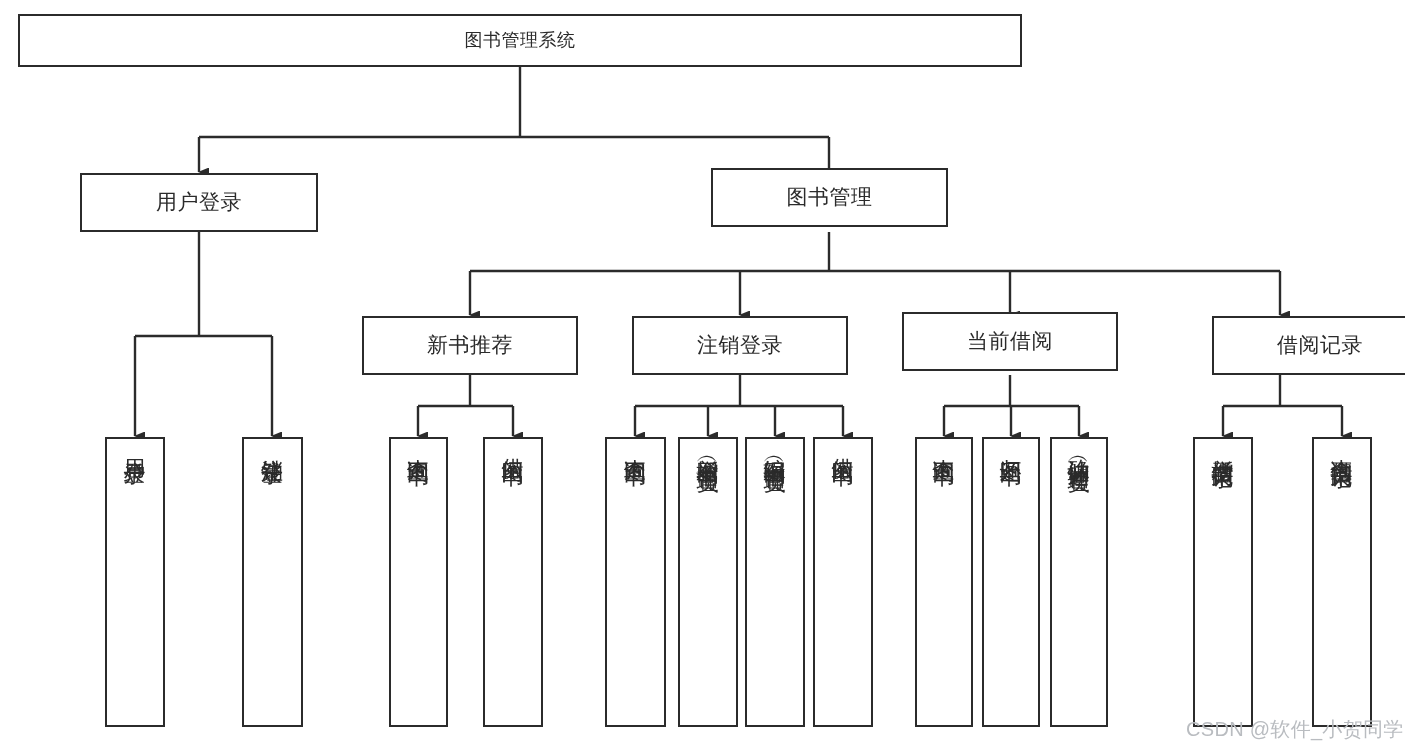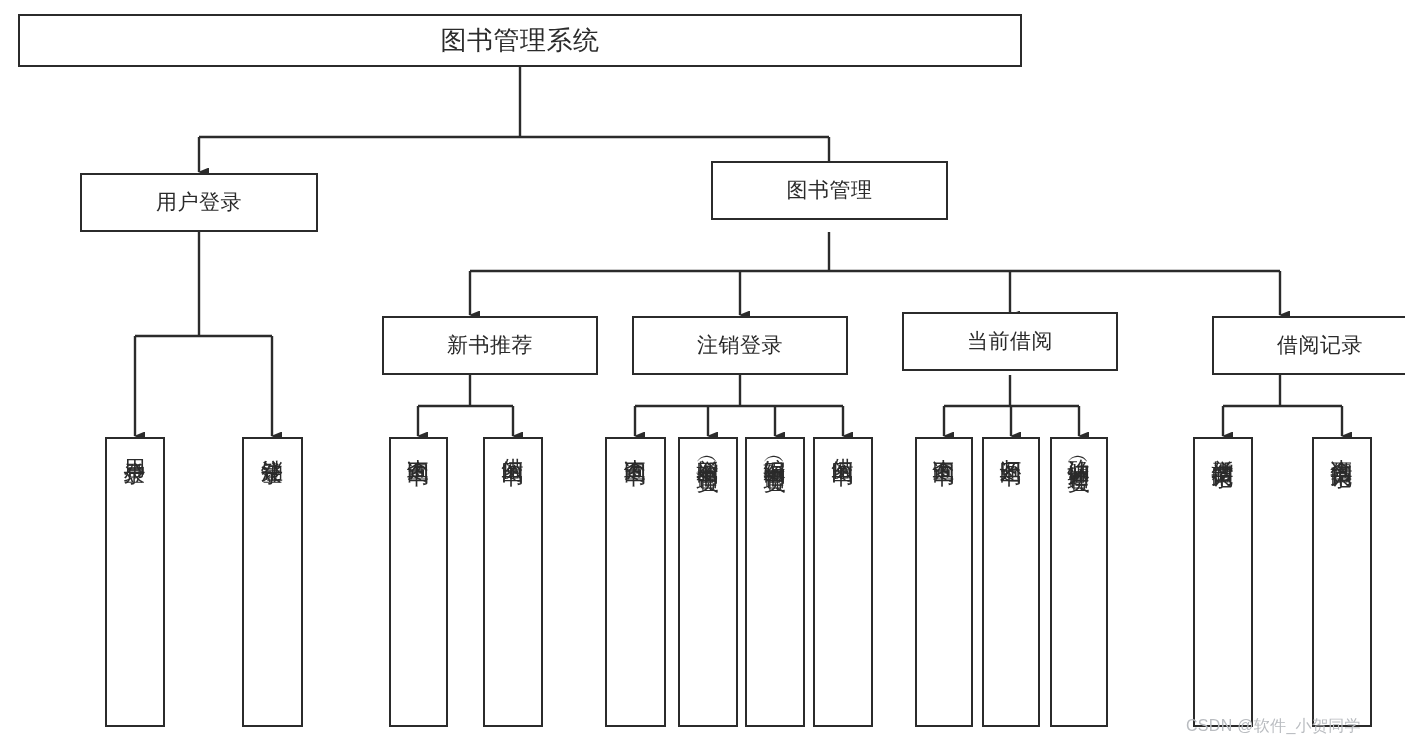--- a/index.html
+++ b/index.html
@@ -41,42 +41,42 @@
     text-align: center;
     line-height: 1.18;
     letter-spacing: 0.5px;
   }
   
   .node.horiz .label {
     font-size: 21px;
     white-space: nowrap;
   }
   .node.root .label {
-    font-size: 26px;
+    font-size: 18px;
   }
   
   .node.vert {
     align-items: flex-start;
     justify-content: center;
     padding-top: 0;
   }
   .node.vert .label {
     writing-mode: vertical-rl;
     text-orientation: upright;
     font-size: 22px;
     line-height: 1.05;
     letter-spacing: 2px;
     margin: 0 auto;
     padding-top: 2px;
   }
   .watermark {
     position: absolute;
     left: 1186px;
     top: 716px;
-    font-size: 16px;
+    font-size: 20px;
     color: #b9bcc0;
     white-space: nowrap;
     letter-spacing: 0.3px;
   }
 </style>
 </head>
 <body>
 
 <div id="diagram-root">
 
@@ -123,24 +123,24 @@
       </g>
   </svg>
 
   <div id="node-layer">
       <div class="node horiz root" style="left: 18px; top: 14px; width: 1004px; height: 53px;">
         <span class="label">图书管理系统</span>
       </div>
       <div class="node horiz" style="left: 80px; top: 173px; width: 238px; height: 59px;">
         <span class="label">用户登录</span>
       </div>
-      <div class="node horiz" style="left: 711px; top: 161px; width: 237px; height: 59px;">
+      <div class="node horiz" style="left: 711px; top: 168px; width: 237px; height: 59px;">
         <span class="label">图书管理</span>
       </div>
-      <div class="node horiz" style="left: 362px; top: 316px; width: 216px; height: 59px; margin-left: 20px;">
+      <div class="node horiz" style="left: 362px; top: 316px; width: 216px; height: 59px;">
         <span class="label">新书推荐</span>
       </div>
       <div class="node horiz" style="left: 632px; top: 316px; width: 216px; height: 59px;">
         <span class="label">注销登录</span>
       </div>
       <div class="node horiz" style="left: 902px; top: 312px; width: 216px; height: 59px;">
         <span class="label">当前借阅</span>
       </div>
       <div class="node horiz" style="left: 1172px; top: 316px; width: 216px; height: 59px; margin-left: 40px;">
         <span class="label">借阅记录</span>

